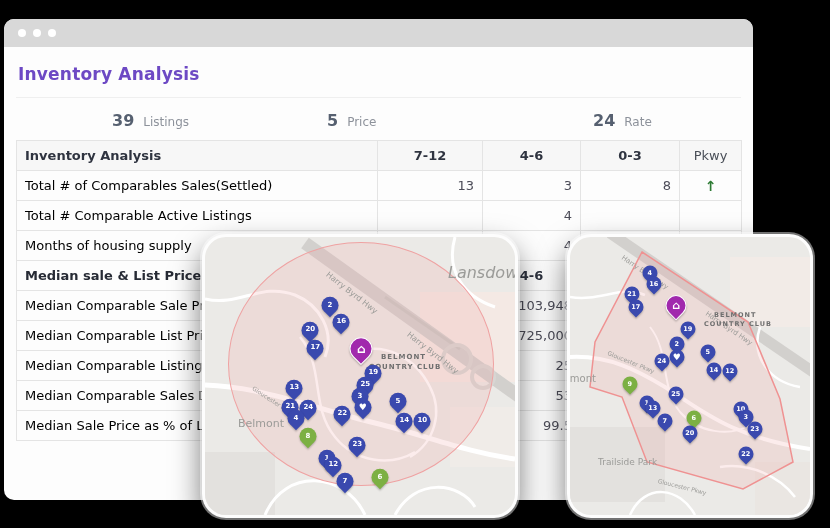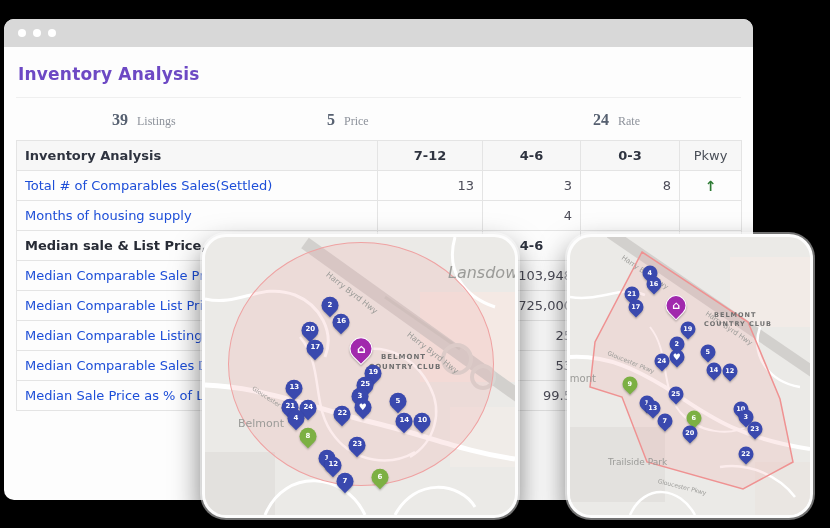--- a/index.html
+++ b/index.html
@@ -11,35 +11,35 @@
   .window{position:absolute;left:4px;top:19px;width:749px;height:481px;background:#fdfdfd;
           border-radius:10px;box-shadow:0 6px 18px rgba(0,0,0,.35);}
   .titlebar{height:28px;background:#d8d8d8;border-radius:10px 10px 0 0;
             display:flex;align-items:center;padding-left:14px;gap:7px;}
   .dot{width:8px;height:8px;border-radius:50%;background:#fff;}
   .content{padding:0 12px;}
   .page-title{font-size:17px;font-weight:bold;color:#6d49c4;margin:0;
               padding:17px 2px 13px;border-bottom:1px solid #efefef;letter-spacing:.2px;}
   
   .stats{position:relative;height:42px;}
-  .stat{position:absolute;top:13px;display:flex;align-items:baseline;gap:9px;font-family:Liberation Serif, serif;}
+  .stat{position:absolute;top:13px;display:flex;align-items:baseline;gap:9px;}
   .stat .num{font-size:16px;font-weight:bold;color:#566070;}
   .stat .lab{font-size:12px;color:#8d929b;}
   .stat:nth-child(1){left:96px}
   .stat:nth-child(2){left:311px}
   .stat:nth-child(3){left:577px}
   
   table{width:725px;border-collapse:collapse;font-size:13px;table-layout:fixed;}
   col.c-label{width:361px}col.c-1{width:105px}col.c-2{width:98px}col.c-3{width:99px}col.c-t{width:62px}
   th,td{border:1px solid #e4e4e4;height:29px;padding:0 8px;overflow:hidden;white-space:nowrap;}
   thead th{background:#f7f7f7;color:#2f3440;}
   th.h-label{text-align:left;font-weight:bold;}
   th.h-col{text-align:center;font-weight:bold;}
   th.h-trend{text-align:center;font-weight:normal;color:#4a4f58;}
-  td.label{text-align:left;color:#1d4ed8;}
+  td.label{text-align:left;color:#000000;}
   td.val{text-align:right;color:#4c4c58;}
   td.trend{text-align:center;color:#2c7a33;font-weight:bold;font-size:14px;}
   tr.sub td.label{font-weight:bold;color:#272b35;}
   tr.sub td.val{font-weight:bold;text-align:center;color:#2f3440;}
   
   .map{position:absolute;box-sizing:border-box;border-radius:24px;background:#ebeae7;overflow:hidden;
        border:3px solid rgba(255,255,255,.9);
        box-shadow:0 0 0 2px rgba(255,255,255,.45), 0 14px 30px rgba(0,0,0,.55);}
   #map1{left:202px;top:234px;width:316px;height:284px;}
   #map2{left:567px;top:234px;width:246px;height:284px;}
@@ -107,20 +107,27 @@
       </thead>
       <tbody id="table-body">
           <tr>
             <td class="label">Total # of Comparables Sales(Settled)</td>
             <td class="val">13</td>
             <td class="val">3</td>
             <td class="val">8</td>
             <td class="trend">↑</td>
           </tr>
           <tr>
+            <td class="label">Total # Comparable Active Listings</td>
+            <td class="val"></td>
+            <td class="val">4</td>
+            <td class="val"></td>
+            <td class="trend"></td>
+          </tr>
+          <tr>
             <td class="label">Months of housing supply</td>
             <td class="val"></td>
             <td class="val">4</td>
             <td class="val"></td>
             <td class="trend"></td>
           </tr>
           <tr class="sub">
             <td class="label">Median sale &amp; List Price, DOM , sqft</td>
             <td class="val">7-12</td>
             <td class="val">4-6</td>
@@ -273,21 +280,21 @@
     <path d="M0,60 C30,65 50,48 75,58" stroke="#ffffff" stroke-width="2.5" fill="none"></path>
     <path d="M60,278 C75,245 110,250 125,278" stroke="#ffffff" stroke-width="2.5" fill="none"></path>
     <path d="M80,90 C100,115 90,150 110,175 C128,196 160,200 180,188" stroke="#ffffff" stroke-width="2" fill="none"></path>
     <path d="M150,230 C180,225 210,240 225,260" stroke="#ffffff" stroke-width="2.5" fill="none"></path>
     <path d="M190,90 C180,120 200,145 230,150" stroke="#ffffff" stroke-width="2.5" fill="none"></path>
   </svg>
   <svg class="roads" width="240" height="278" viewBox="0 0 240 278">
     <path d="M72,15 L178,85 L210,162 L223,225 L173,252 L77,225 L52,160 L20,150 L25,105 Z" fill="rgba(238,158,158,.20)" stroke="#ef9292" stroke-width="1.5"></path>
   </svg>
 <span class="map-label" style="left: -16px; top: 136px; font-size: 10px;">Belmont</span>
-    <span class="map-label" style="left: 38px; top: 220px; font-size: 9px;">Trailside Park</span>
+    <span class="map-label" style="left: 28px; top: 220px; font-size: 9px;">Trailside Park</span>
     <span class="map-label" style="left: 52px; top: 16px; font-size: 7px; transform: rotate(34deg);">Harry Byrd Hwy</span>
     <span class="map-label" style="left: 136px; top: 72px; font-size: 7px; transform: rotate(34deg);">Harry Byrd Hwy</span>
     <span class="map-label" style="left: 38px; top: 112px; font-size: 6px; transform: rotate(22deg);">Gloucester Pkwy</span>
     <span class="map-label" style="left: 88px; top: 240px; font-size: 6px; transform: rotate(14deg);">Gloucester Pkwy</span>
     <span class="map-label dark" style="left: 144px; top: 74px; font-size: 6.5px;">BELMONT</span>
     <span class="map-label dark" style="left: 134px; top: 83px; font-size: 6.5px;">COUNTRY CLUB</span>
     <div class="pin blue" style="left: 80px; top: 42px;">
       <span>4</span>
     </div>
     <div class="pin blue" style="left: 84px; top: 53px;">

